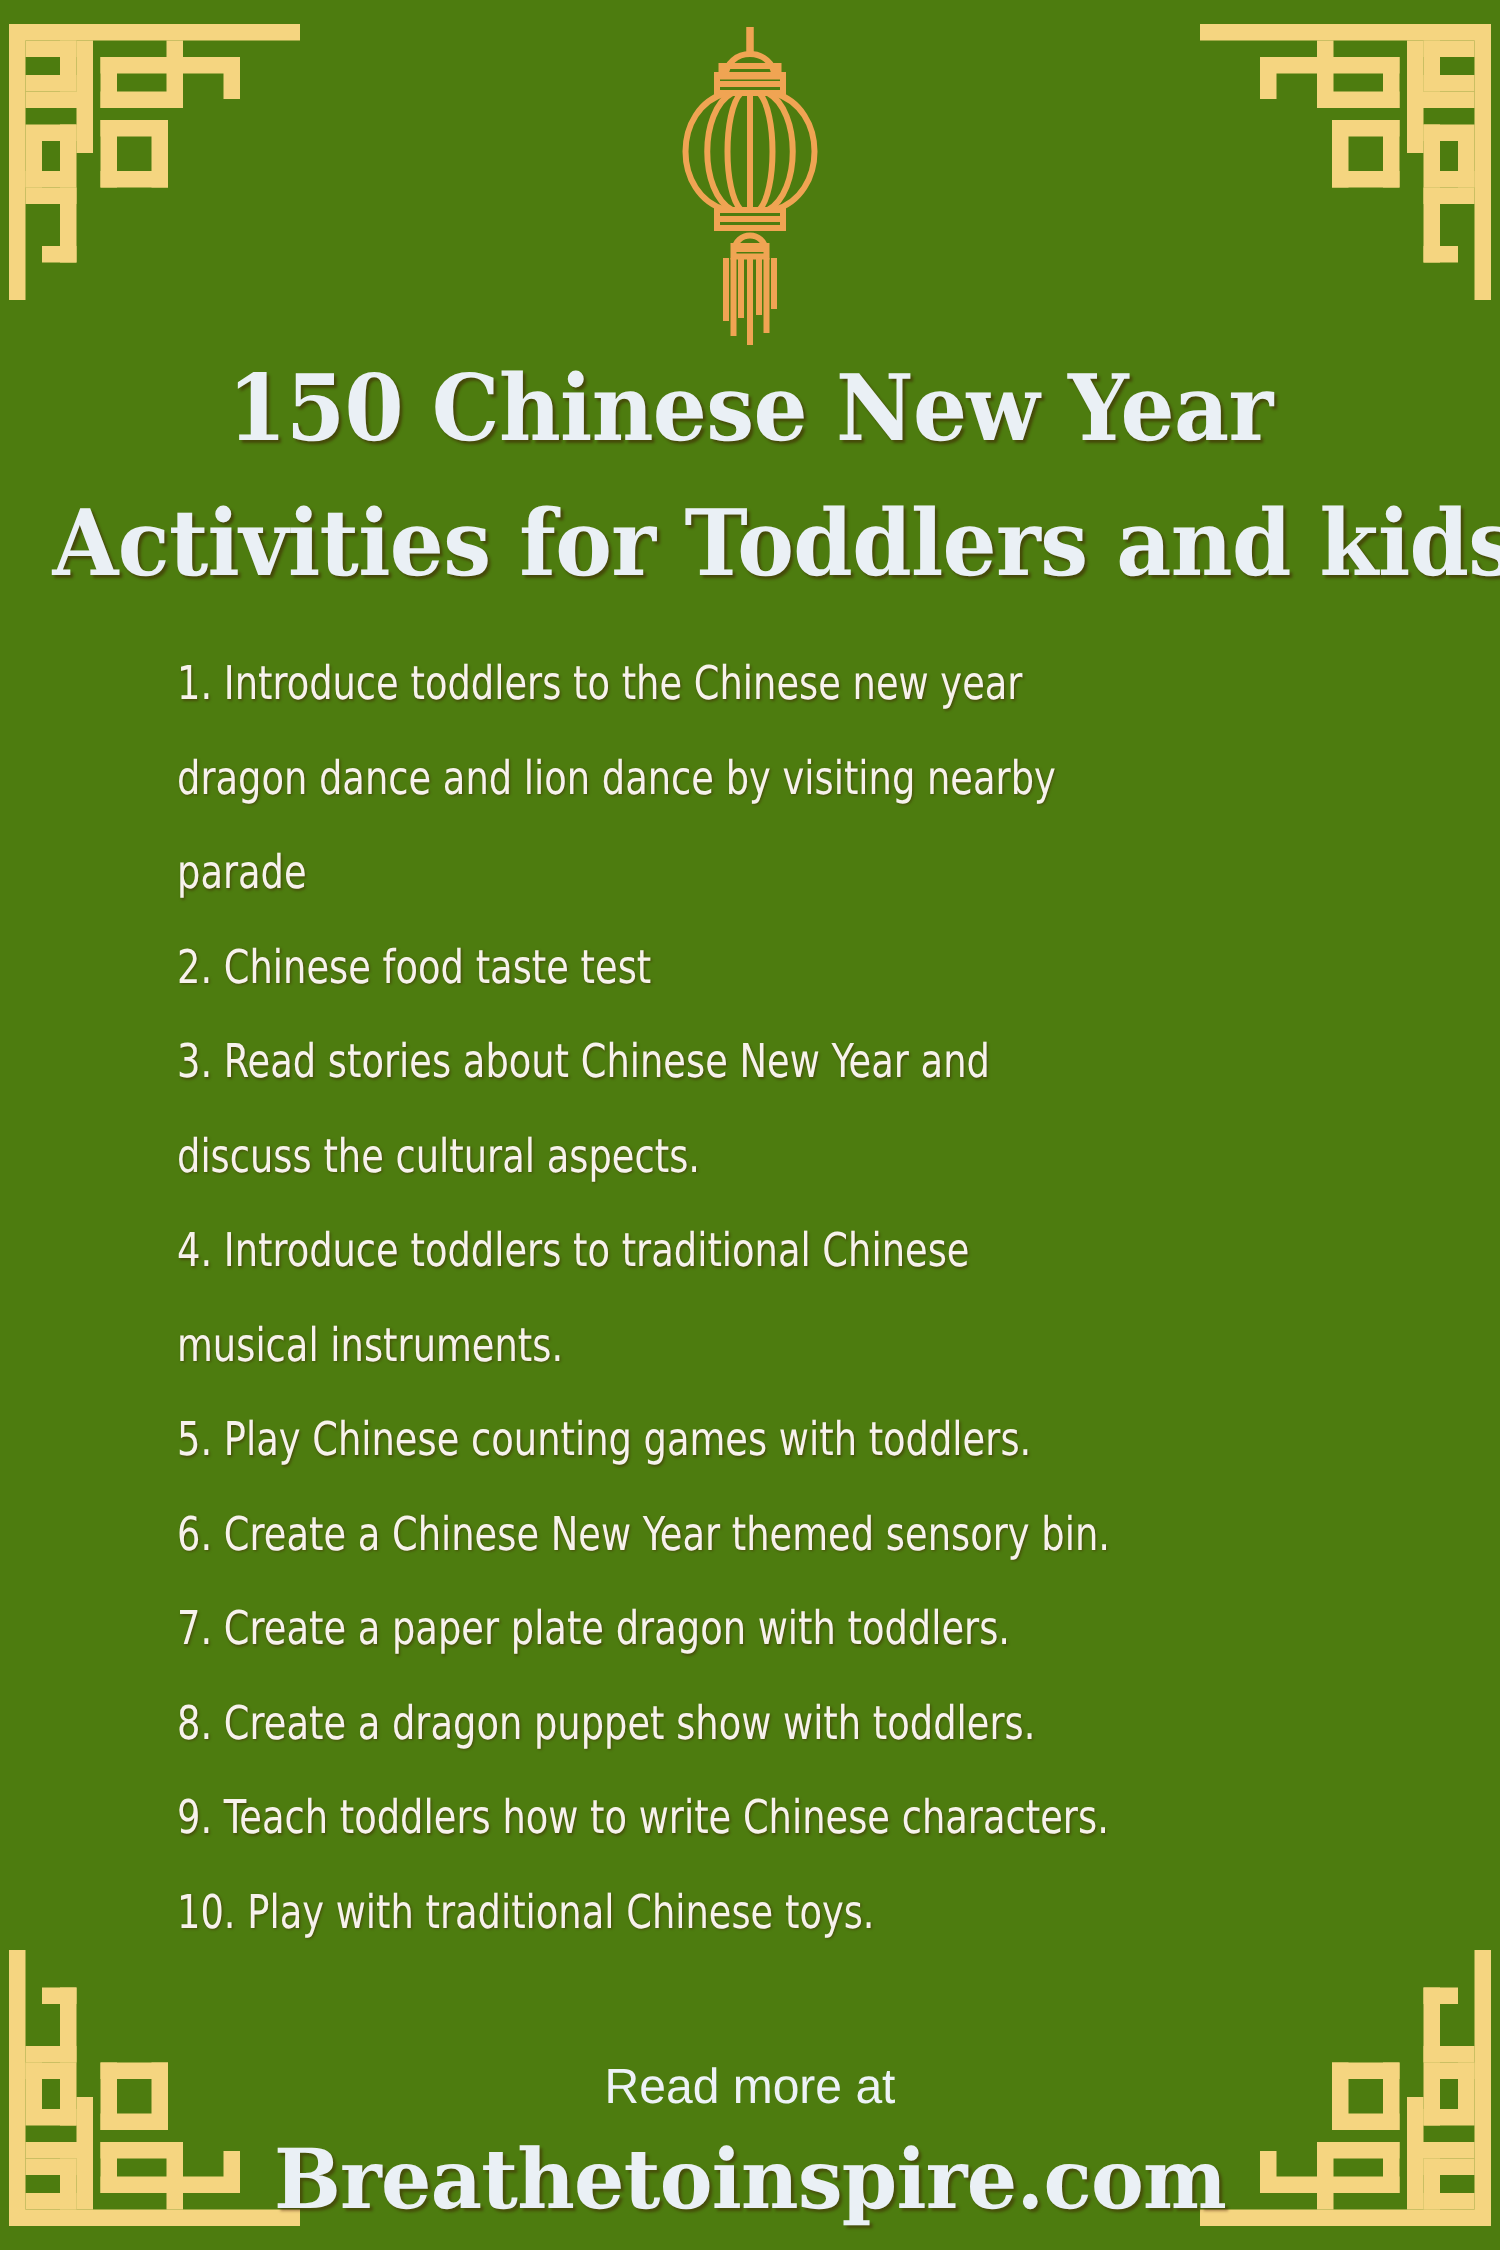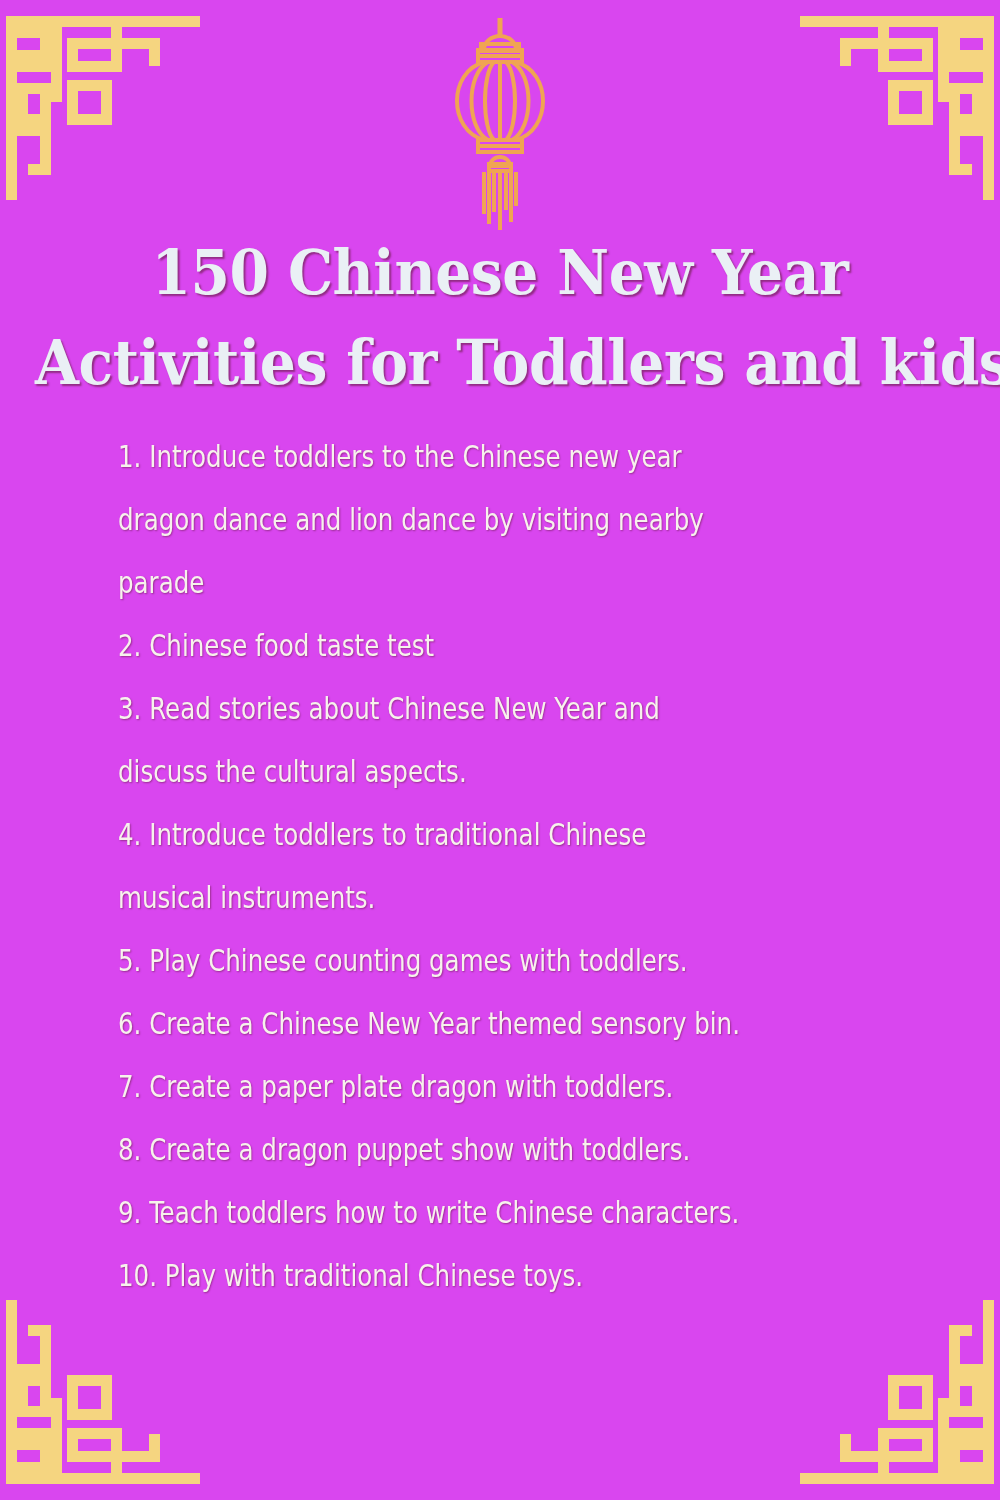--- a/index.html
+++ b/index.html
@@ -9,21 +9,21 @@
   body {
     width: 1000px;
     height: 1500px;
     overflow: hidden;
     font-family: "Liberation Sans", sans-serif;
   }
   #poster {
     position: relative;
     width: 1000px;
     height: 1500px;
-    background: #d946ef;
+    background: #4d7c0f;
     overflow: hidden;
   }
 
   
   .corner {
     position: absolute;
     width: 200px;
     height: 200px;
     pointer-events: none;
   }
@@ -305,14 +305,18 @@
     <div class="list-item">4. Introduce toddlers to traditional Chinese</div>
     <div class="list-item">musical instruments.</div>
     <div class="list-item">5. Play Chinese counting games with toddlers.</div>
     <div class="list-item">6. Create a Chinese New Year themed sensory bin.</div>
     <div class="list-item">7. Create a paper plate dragon with toddlers.</div>
     <div class="list-item">8. Create a dragon puppet show with toddlers.</div>
     <div class="list-item">9. Teach toddlers how to write Chinese characters.</div>
     <div class="list-item">10. Play with traditional Chinese toys.</div>
   </div>
 
+  <div id="footer">
+    <div id="footer-read-more">Read more at</div>
+    <div id="footer-site">Breathetoinspire.com</div>
+  </div>
 
 </div>
 
 </body></html>

